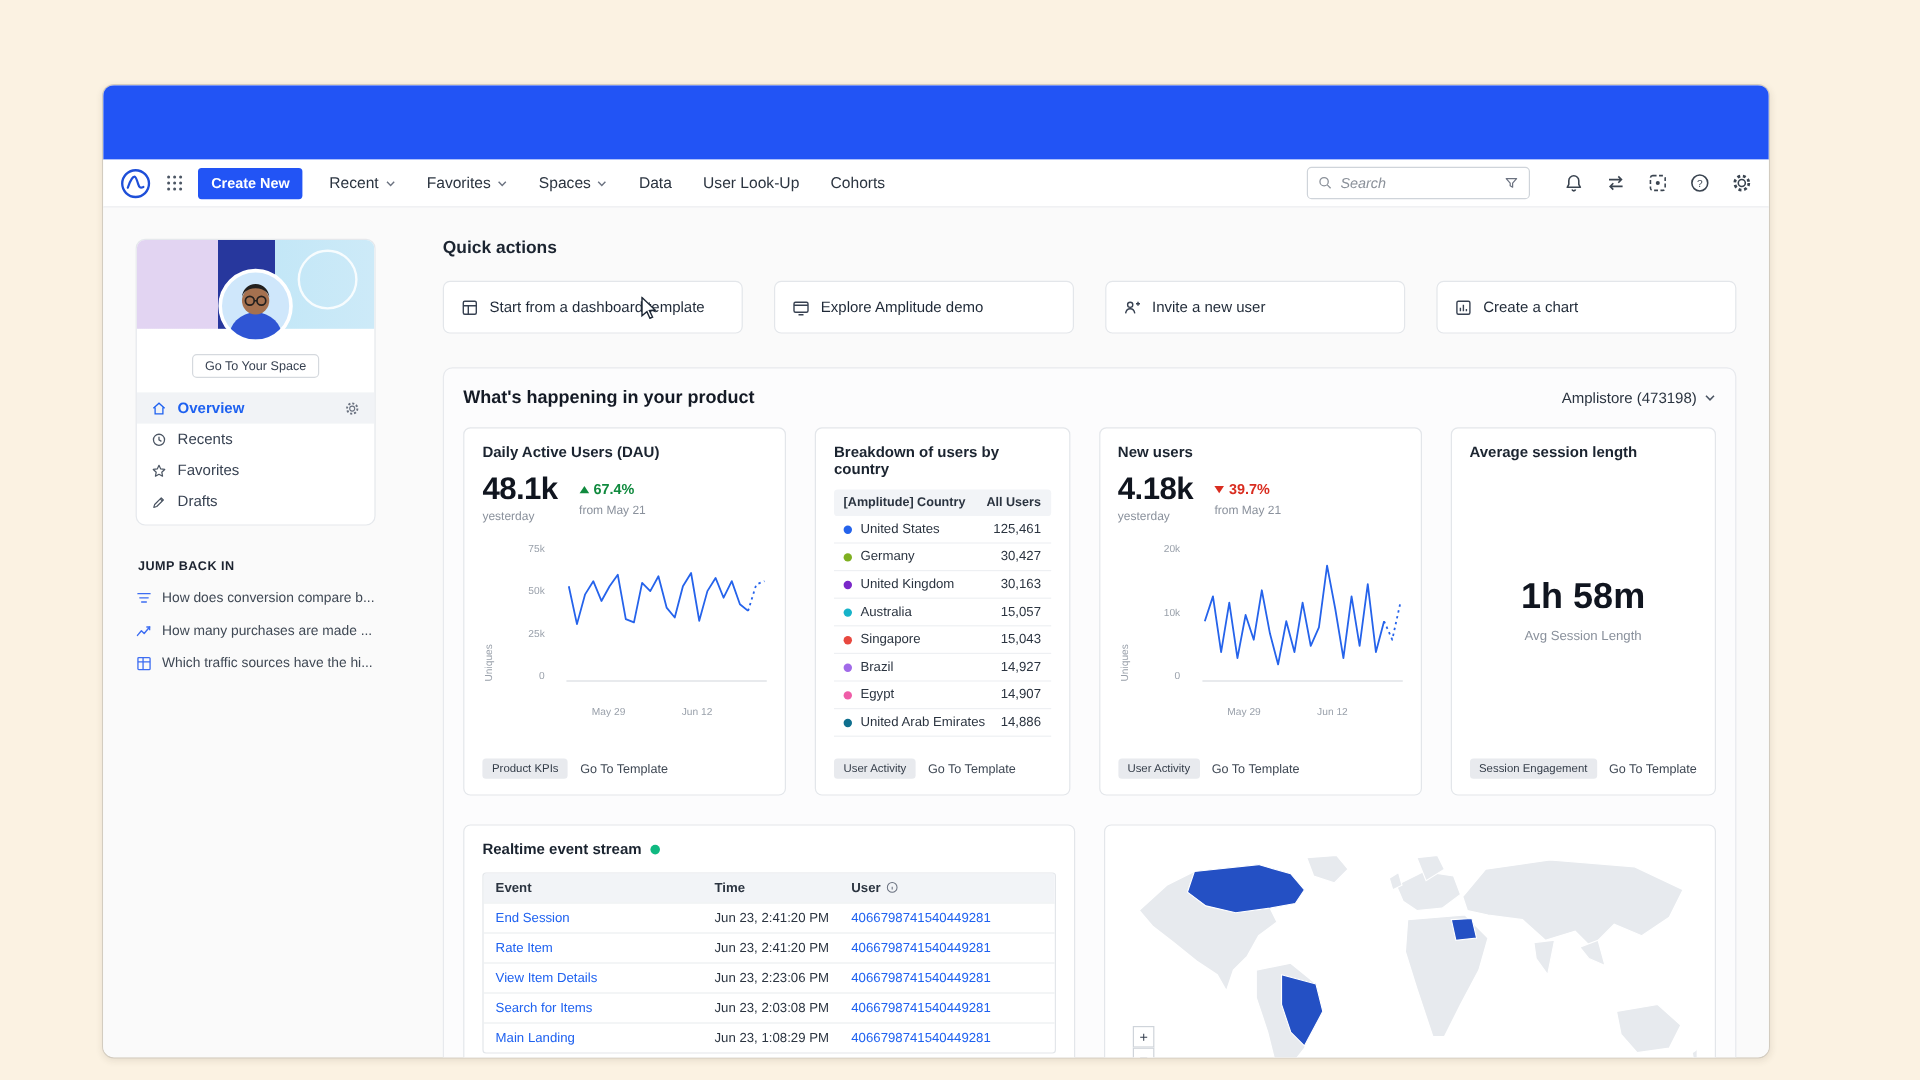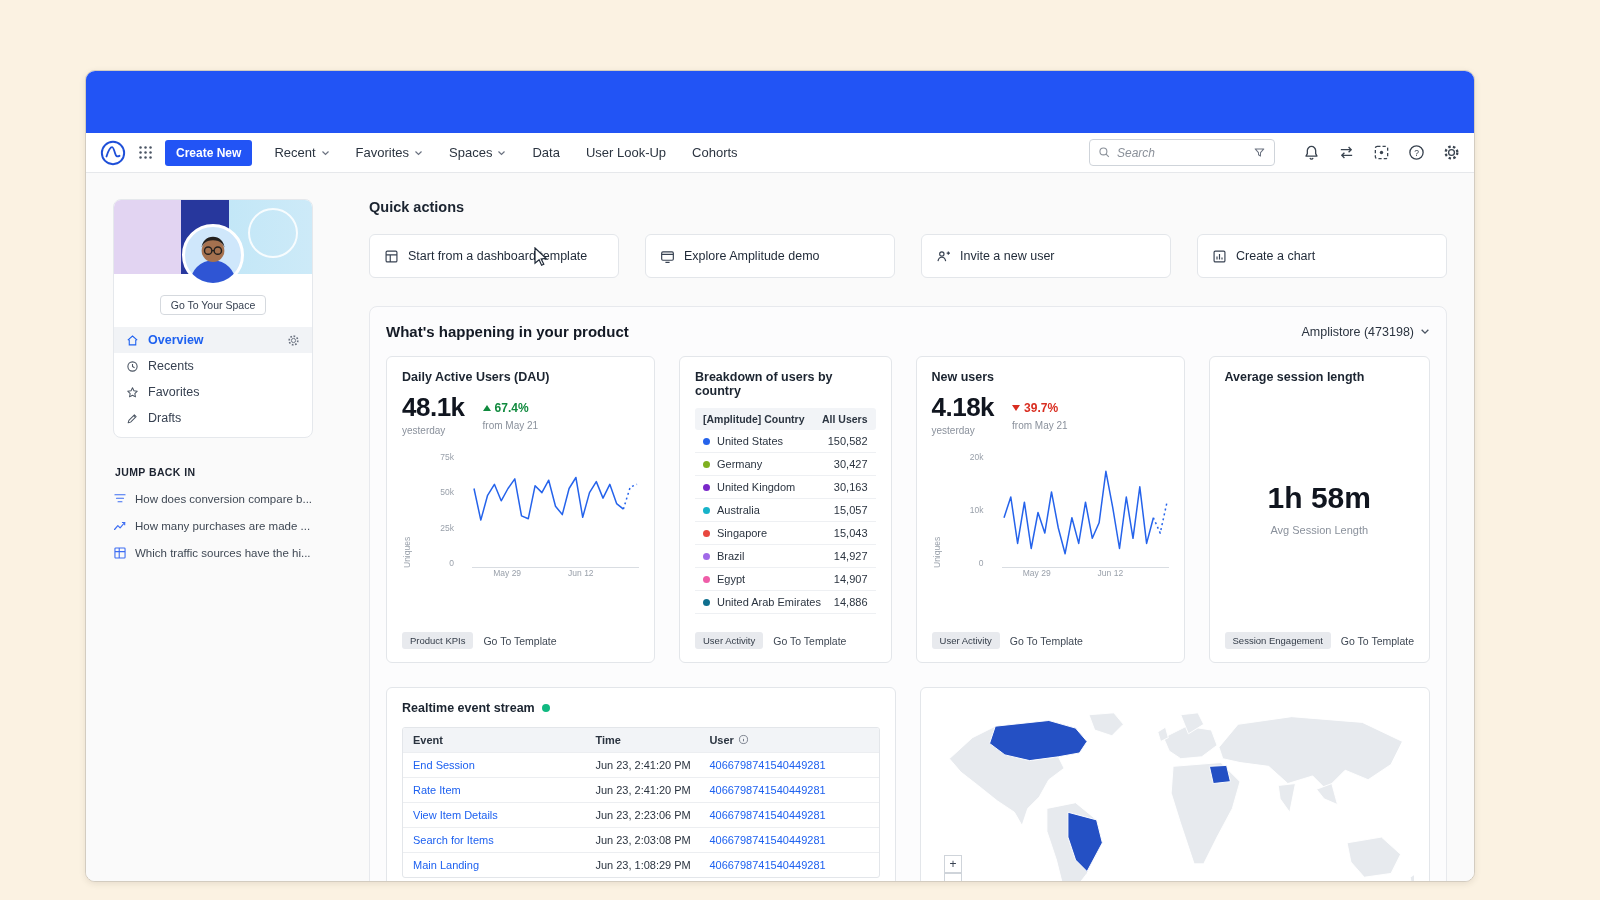--- a/index.html
+++ b/index.html
@@ -73,21 +73,21 @@
   .cap { font-size:10px; color:#8a919c; margin-top:5px; }
   .delta { font-size:12px; font-weight:700; display:flex; align-items:center; gap:4px; margin-top:7px; }
   .tri-up { width:0; height:0; border-left:4px solid transparent; border-right:4px solid transparent; border-bottom:6px solid currentColor; }
   .tri-down { width:0; height:0; border-left:4px solid transparent; border-right:4px solid transparent; border-top:6px solid currentColor; }
   .chart-block { display:flex; gap:18px; margin-top:16px; align-items:flex-end; }
   .uniq { writing-mode:vertical-rl; transform:rotate(180deg); font-size:8.5px; color:#9aa1ab; height:112px; display:flex; align-items:center; }
   .yticks { display:flex; flex-direction:column; justify-content:space-between; align-items:flex-end;
     height:116px; width:24px; font-size:8.5px; color:#9aa1ab; }
   .plot { flex:1; height:112px; border-bottom:1px solid #d9dde2; position:relative; overflow:hidden; }
   .xticks { position:relative; height:15px; margin-left:40px; font-size:8.5px; color:#9aa1ab; }
-  .xticks span { position:absolute; top:0; }
+  .xticks span { position:absolute; top:20px; }
   .xt-a { left:26%; } .xt-b { left:64%; }
   .card-footer { margin-top:auto; display:flex; align-items:center; gap:10px; }
   .pill { font-size:9.5px; background:#e8eaee; color:#333c48; border-radius:3px; padding:3px 8px; white-space:nowrap; }
   .tmpl-link { font-size:10.5px; color:#3f4854; cursor:pointer; white-space:nowrap; }
   
   .ctable { margin-top:10px; }
   .ctable-head { display:flex; justify-content:space-between; background:#f2f4f7; border-radius:3px;
     padding:5px 8px; font-size:10.5px; font-weight:700; color:#2b3440; }
   .crow { display:flex; justify-content:space-between; align-items:center; padding:5px 8px;
     border-bottom:1px solid #eef0f3; font-size:11px; color:#2b3440; }
@@ -382,21 +382,21 @@
             <div class="ctable">
               <div class="ctable-head">
                 <span>[Amplitude] Country</span>
                 <span>All Users</span>
               </div>
               <div class="crow">
                 <span class="cname">
                     <span class="dot" style="background-color: rgb(37, 99, 235);"></span>
                     <span>United States</span>
                   </span>
-                <span>150,582</span>
+                <span>125,461</span>
               </div>
               <div class="crow">
                 <span class="cname">
                     <span class="dot" style="background-color: rgb(127, 176, 33);"></span>
                     <span>Germany</span>
                   </span>
                 <span>30,427</span>
               </div>
               <div class="crow">
                 <span class="cname">

